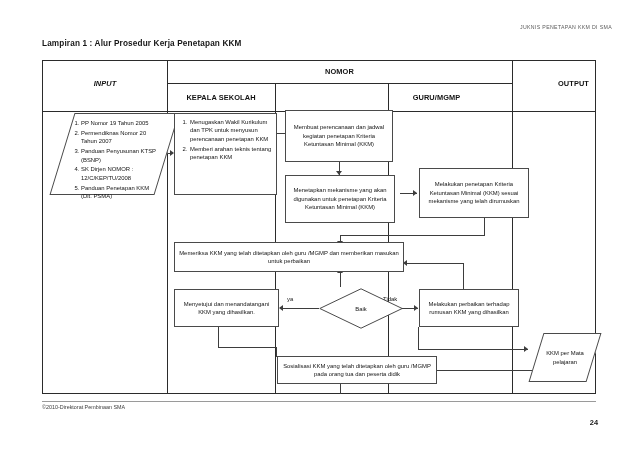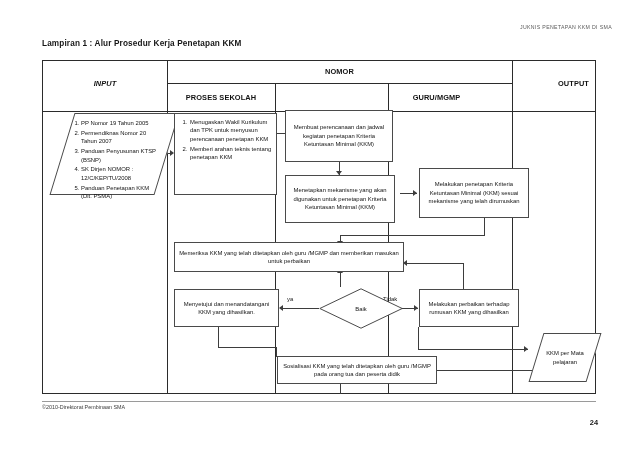--- a/index.html
+++ b/index.html
@@ -226,21 +226,21 @@
     <div class="col-div" style="left:232px; top:22px;"></div>
     <div class="col-div" style="left:345px; top:22px;"></div>
 
     <div class="hdr-rule" style="left:124px; top:22px; width:345px;"></div>
     <div class="hdr-rule" style="left:0px; top:50px; width:552px;"></div>
 
     <div class="hdr-cell" style="left:0px; top:18px; width:124px;font-style:italic;">INPUT</div>
     <div class="hdr-cell" style="left:124px; top:6px; width:345px;">NOMOR</div>
     <div class="hdr-cell" style="left:469px; top:18px; width:83px;margin-left:20px;">OUTPUT</div>
 
-    <div class="hdr-cell" style="left:124px; top:32px; width:108px;">PROSES SEKOLAH</div>
+    <div class="hdr-cell" style="left:124px; top:32px; width:108px;">KEPALA SEKOLAH</div>
     <div class="hdr-cell" style="left:332px; top:32px; width:123px;">GURU/MGMP</div>
   </div>
 
   <div class="ln h" style="left:150px; top:153px; width:22px;"></div>
   <div class="arw right" style="left:170px; top:150px;"></div>
 
   <div class="ln h" style="left:277px; top:133px; width:18px;"></div>
   <div class="arw right" style="left:292px; top:130px;"></div>
 
   <div class="ln v" style="left:339px; top:162px; height:13px;"></div>

